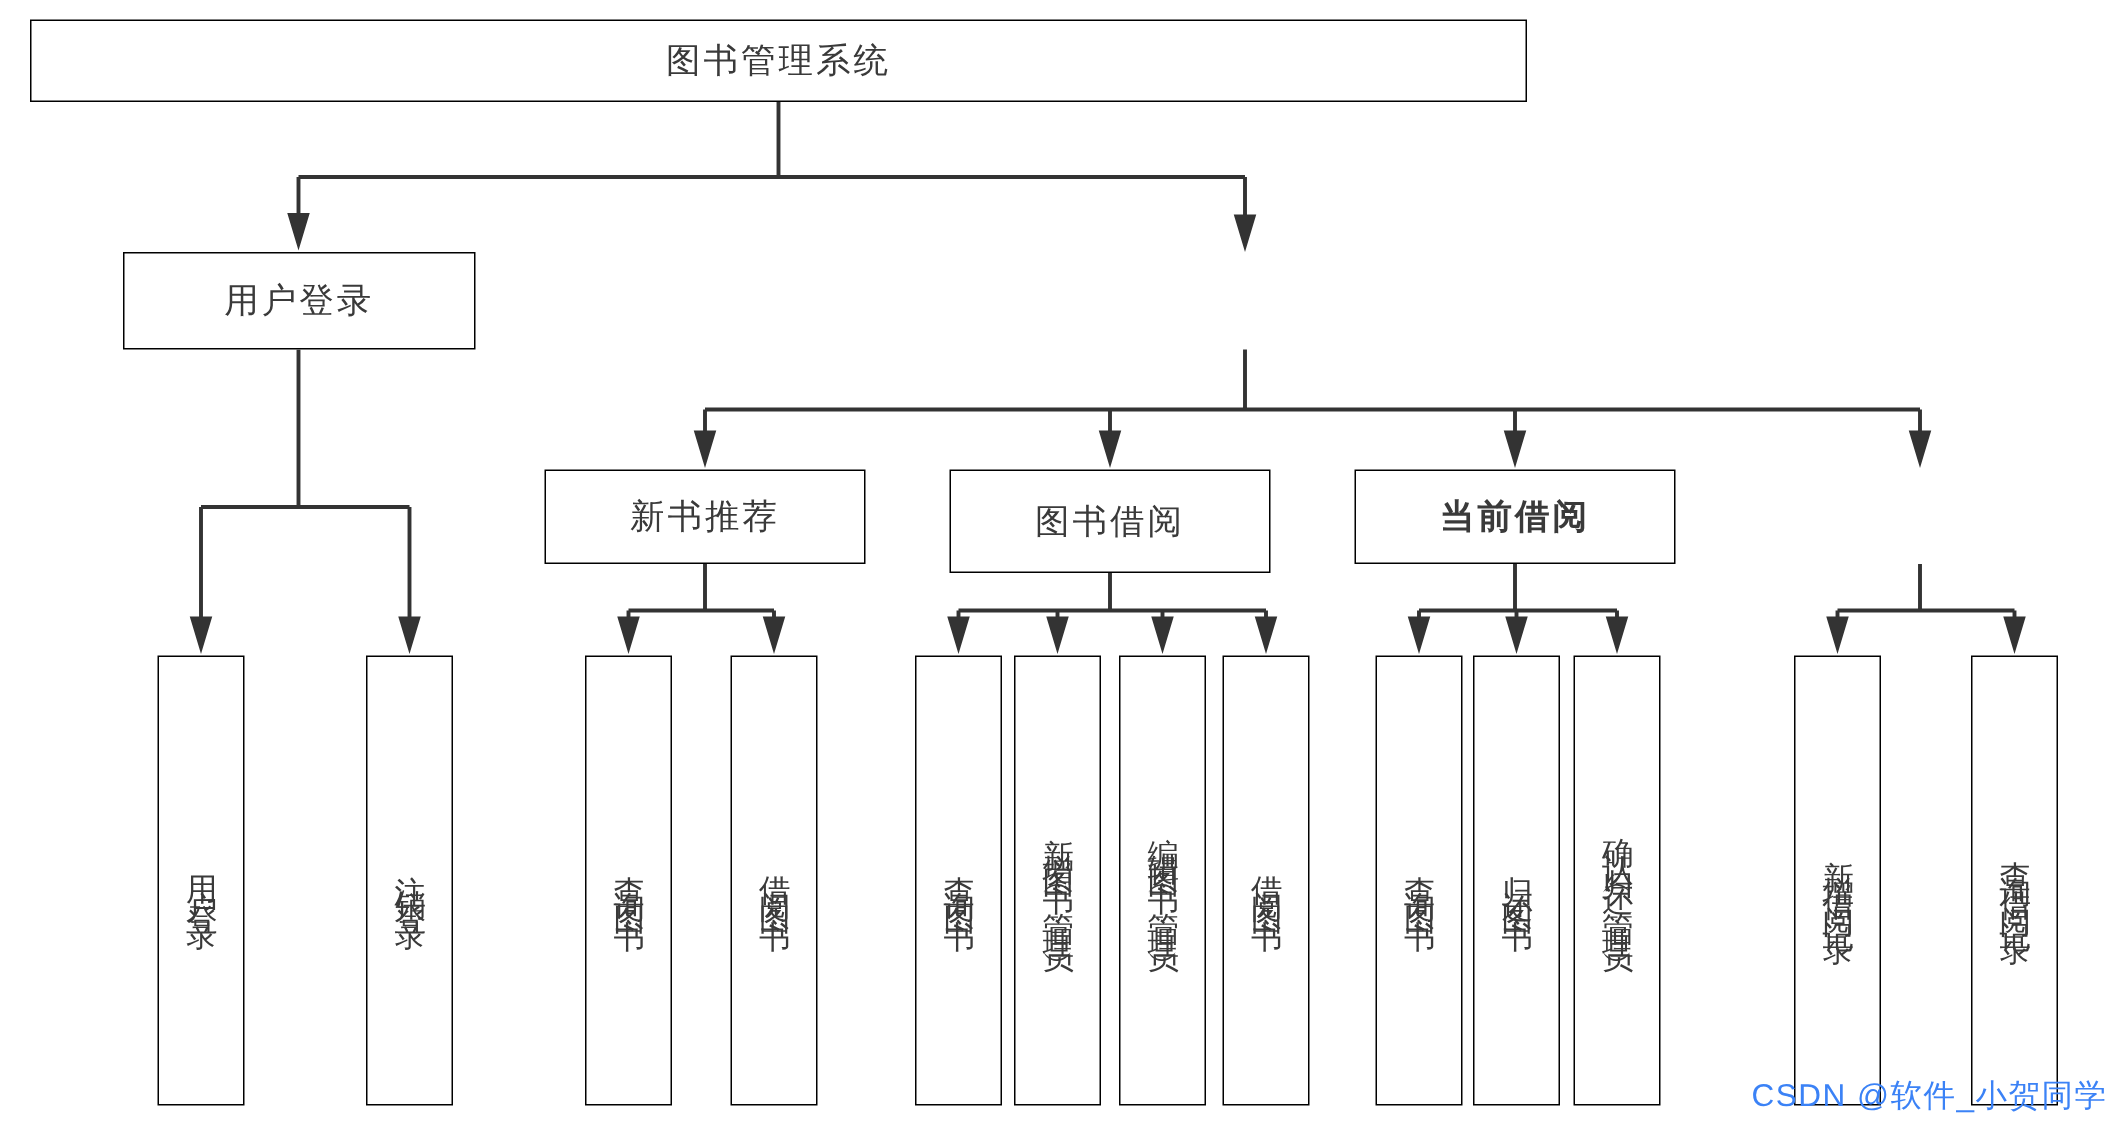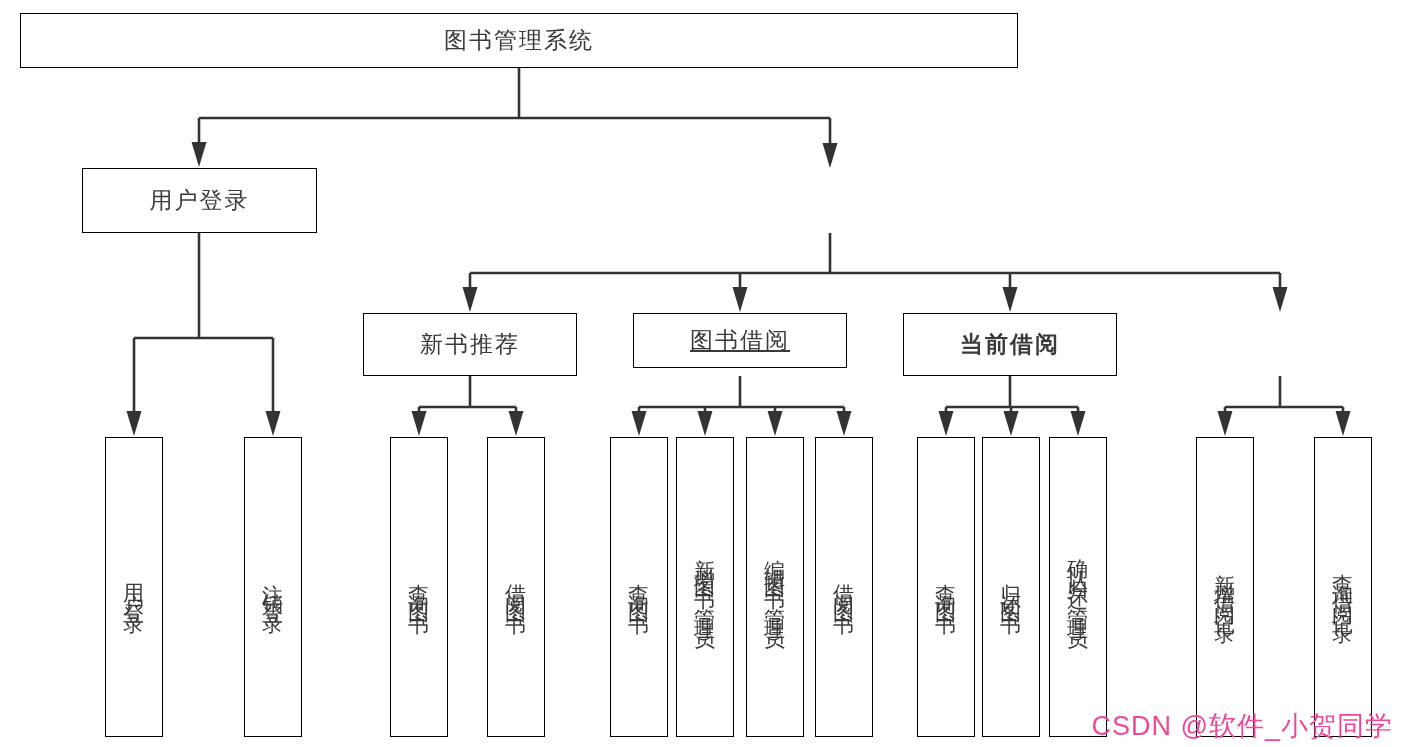--- a/index.html
+++ b/index.html
@@ -41,24 +41,24 @@
     writing-mode: vertical-rl;
     text-orientation: mixed;
     font-size: 21px;
     letter-spacing: 10px;
     line-height: 1;
     color: #3a3a3a;
     max-height: 292px;
   }
   .watermark {
     position: absolute;
-    right: 12px;
+    right: 0;
     bottom: 3px;
-    font-size: 27px;
-    color: #ec4899;
+    font-size: 21px;
+    color: #3b82f6;
     letter-spacing: 1px;
     z-index: 3;
     white-space: nowrap;
   }
 </style>
 </head>
 <body>
 
 <div class="canvas">
 
@@ -83,21 +83,21 @@
     <span>图书管理系统</span>
   </div>
 
   <div class="node" style="left:82px; top:168px; width:235px; height:65px;">
     <span>用户登录</span>
   </div>
 
   <div class="node" style="left:363px; top:313px; width:214px; height:63px;">
     <span>新书推荐</span>
   </div>
-  <div class="node" style="left:633px; top:313px; width:214px; height:55px;text-decoration:underline;">
+  <div class="node" style="left:633px; top:313px; width:214px; height:69px;">
     <span>图书借阅</span>
   </div>
   <div class="node" style="left:903px; top:313px; width:214px; height:63px;font-weight:bold;">
     <span>当前借阅</span>
   </div>
 
   <div class="leaf" style="left:105px; top:437px; width:58px; height:300px;">
     <span>用户登录</span>
   </div>
   <div class="leaf" style="left:244px; top:437px; width:58px; height:300px;">

